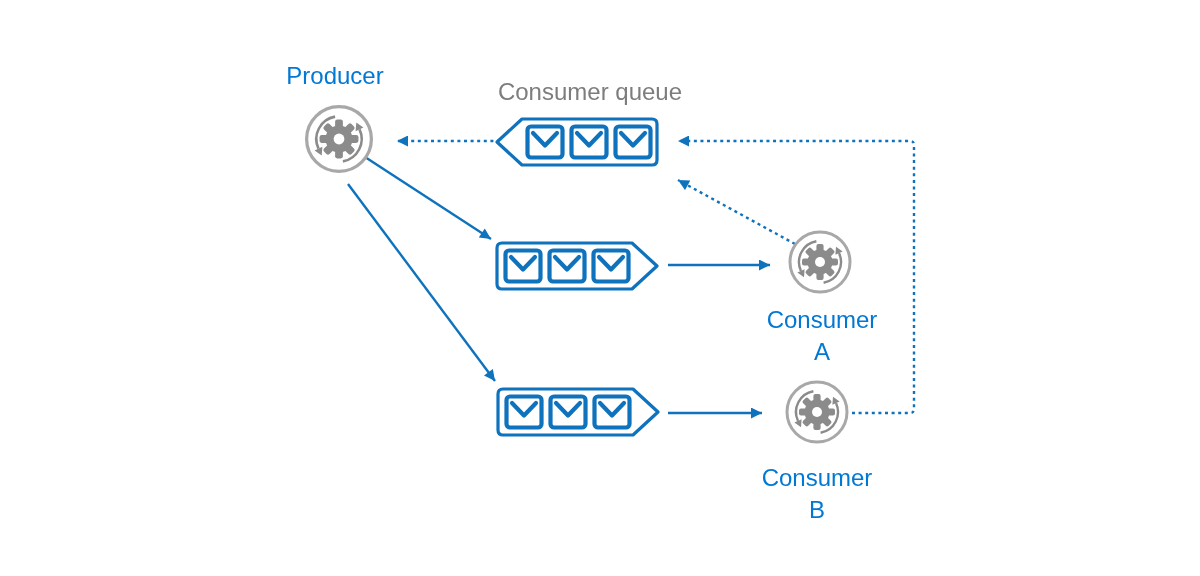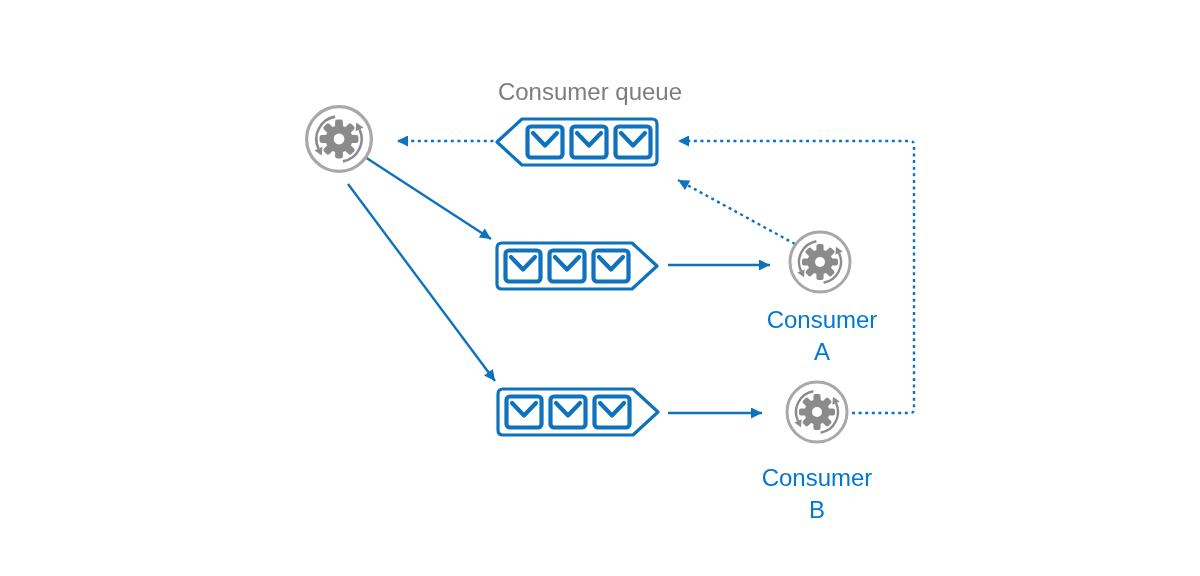--- a/index.html
+++ b/index.html
@@ -96,20 +96,21 @@
       <use href="#envelope" x="504" y="394"></use>
       <use href="#envelope" x="548" y="394"></use>
       <use href="#envelope" x="592" y="394"></use>
     </g>
 
     <use href="#gearCycle" transform="translate(339,139) scale(1.08)"></use>
     <use href="#gearCycle" transform="translate(820,262)"></use>
     <use href="#gearCycle" transform="translate(817,412)"></use>
   </svg>
 
+  <div class="label" style="left:265px; top:60px; width:140px;">Producer</div>
 
   <div class="label gray" style="left:478px; top:76px; width:224px;">Consumer queue</div>
 
   <div class="label" style="left:752px; top:304px; width:140px;">
     <span class="line">Consumer</span>
     <span class="line">A</span>
   </div>
 
   <div class="label" style="left:747px; top:462px; width:140px;">
     <span class="line">Consumer</span>

